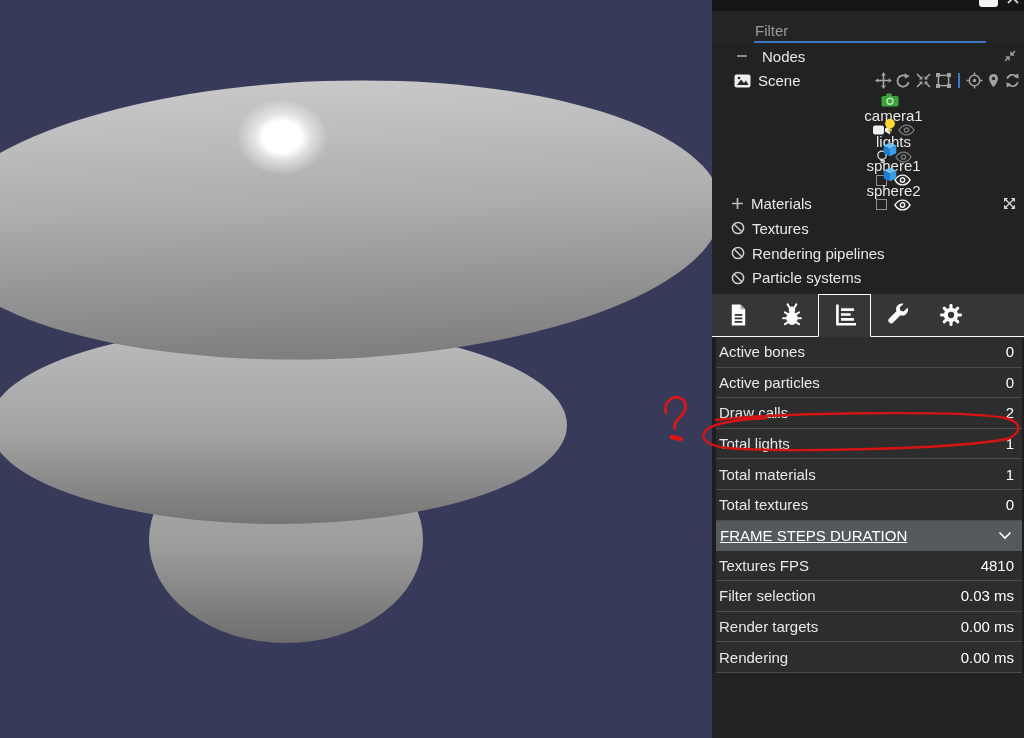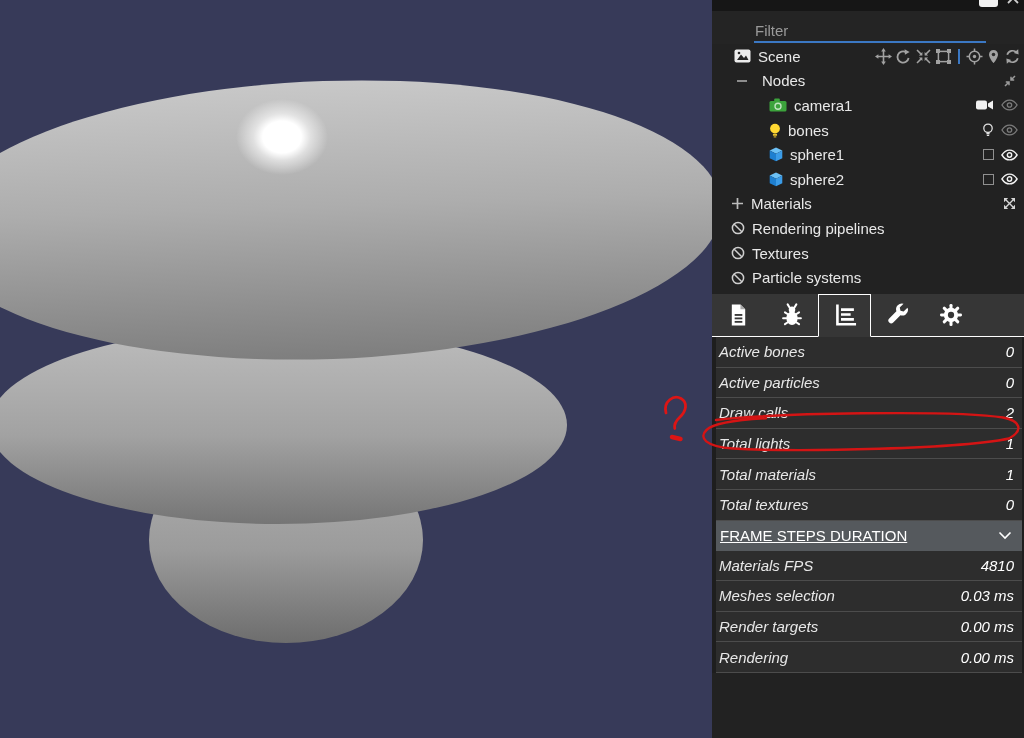--- a/index.html
+++ b/index.html
@@ -26,40 +26,40 @@
                   border-bottom:2px solid #3b78c4; color:#cccccc; font-size:15px;
                   font-family:"Liberation Sans", sans-serif; padding:2px 0 2px 1px; }
   .filter-input::placeholder { color:#9a9a9a; }
 
   .tree { background:#222; }
   .trow { height:24.6px; display:flex; align-items:center; }
   .trow .lbl { white-space:nowrap; }
   .spacer { flex:1; }
   .scene-row { padding:0 3px 0 22px; }
   .nodes-row { padding:0 8px 0 24px; }
-  .child-row { padding:0 6px 0 57px; }
+  .child-row { padding:0 6px 0 57px;flex-direction:column; }
   .section-row { padding:0 8px 0 19px; }
   .tico { display:flex; align-items:center; margin-right:7px; }
   .gizmos { display:flex; align-items:center; gap:3px; }
   .gsep { width:2px; height:15px; background:#3b78c4; margin:0 3px; }
   .ricons { display:flex; align-items:center; gap:7px; }
   .cb { width:11px; height:11px; border:1px solid #909090; }
   .dim { opacity:.45; }
 
   
   .tabbar { margin-top:4px; height:43px; background:#363636; display:flex; }
   .tab { width:53px; height:43px; display:flex; align-items:center; justify-content:center;
          border-bottom:1px solid #ffffff; }
   .tab.active { border:1px solid #ffffff; border-bottom:1px solid #363636; }
   .tabfill { flex:1; border-bottom:1px solid #ffffff; }
 
   
   .stats { background:#1e1e1e; padding:0 2px 0 4px; }
   .srow { height:30.6px; background:#2d2d2d; border-bottom:1px solid #4c4c4c;
-          display:flex; align-items:center; justify-content:space-between; padding:0 8px 0 3px;font-style:italic; }
+          display:flex; align-items:center; justify-content:space-between; padding:0 8px 0 3px; }
   .srow .val { color:#ffffff; }
   .ghead { height:30px; background:#55595d; display:flex; align-items:center;
            justify-content:space-between; padding:0 10px 0 4px; color:#ffffff;text-decoration:underline; }
 
   
   .annot { position:absolute; left:0; top:0; width:1024px; height:738px; pointer-events:none; z-index:50; }
 </style>
 </head>
 <body>
 
@@ -107,20 +107,37 @@
         <path d="M2 2 L12 12 M12 2 L2 12" stroke="#cfcfcf" stroke-width="1.8"></path>
       </svg>
     </div>
 
     <div class="filter-row">
       <input class="filter-input" type="text" placeholder="Filter" style="">
     </div>
 
     <div class="tree">
 
+      <div class="trow nodes-row">
+        <span class="tico">
+          <svg width="12" height="12" viewBox="0 0 12 12">
+              <path d="M1 6 H11" stroke="#9a9a9a" stroke-width="1.8"></path>
+            </svg>
+        </span>
+        <span style="width:7px"></span>
+        <span class="lbl">Nodes</span>
+        <span class="spacer"></span>
+        <svg width="12" height="12" viewBox="0 0 12 12">
+            <g stroke="#9a9a9a" stroke-width="1.5" fill="none">
+              <path d="M11 1 L7 5 M7 1.8 V5 H10.2"></path>
+              <path d="M1 11 L5 7 M5 10.2 V7 H1.8"></path>
+            </g>
+          </svg>
+      </div>
+
       <div class="trow scene-row">
         <span class="tico">
           <svg width="17" height="14" viewBox="0 0 17 14">
               <rect x="0.5" y="0.5" width="16" height="13" rx="2" fill="#ededed"></rect>
               <polygon points="3,11 7,5.5 10,9 12,6.5 14.5,11" fill="#262626"></polygon>
               <circle cx="5" cy="4" r="1.3" fill="#262626"></circle>
             </svg>
         </span>
         <span class="lbl">Scene</span>
         <span class="spacer"></span>
@@ -174,37 +191,20 @@
             </svg>
           <svg width="17" height="17" viewBox="0 0 17 17">
               <path d="M3.2 6.8 A5.7 5.7 0 0 1 12.8 4.6" stroke="#a2a2a2" stroke-width="1.7" fill="none"></path>
               <polygon points="14.2,1.2 14.6,6.4 9.8,4.9" fill="#a2a2a2"></polygon>
               <path d="M13.8 10.2 A5.7 5.7 0 0 1 4.2 12.4" stroke="#a2a2a2" stroke-width="1.7" fill="none"></path>
               <polygon points="2.8,15.8 2.4,10.6 7.2,12.1" fill="#a2a2a2"></polygon>
             </svg>
         </span>
       </div>
 
-      <div class="trow nodes-row">
-        <span class="tico">
-          <svg width="12" height="12" viewBox="0 0 12 12">
-              <path d="M1 6 H11" stroke="#9a9a9a" stroke-width="1.8"></path>
-            </svg>
-        </span>
-        <span style="width:7px"></span>
-        <span class="lbl">Nodes</span>
-        <span class="spacer"></span>
-        <svg width="12" height="12" viewBox="0 0 12 12">
-            <g stroke="#9a9a9a" stroke-width="1.5" fill="none">
-              <path d="M11 1 L7 5 M7 1.8 V5 H10.2"></path>
-              <path d="M1 11 L5 7 M5 10.2 V7 H1.8"></path>
-            </g>
-          </svg>
-      </div>
-
       <div class="trow child-row">
         <span class="tico">
           <svg width="18" height="14" viewBox="0 0 18 14">
               <rect x="0.5" y="3" width="17" height="10.5" rx="1.5" fill="#3ca33c"></rect>
               <rect x="5.2" y="0.5" width="5.6" height="3.5" rx="1" fill="#3ca33c"></rect>
               <circle cx="9" cy="8.2" r="3" fill="none" stroke="#bfe3bf" stroke-width="1.4"></circle>
             </svg>
         </span>
         <span class="lbl">camera1</span>
         <span class="spacer"></span>
@@ -221,21 +221,21 @@
       </div>
 
       <div class="trow child-row">
         <span class="tico">
           <svg width="12" height="15" viewBox="0 0 12 15">
               <circle cx="6" cy="5.6" r="4.9" fill="#ffd832"></circle>
               <rect x="3.9" y="10.8" width="4.2" height="2" rx="0.6" fill="#e8c12e"></rect>
               <rect x="4.6" y="13.2" width="2.8" height="1.3" rx="0.6" fill="#c9a629"></rect>
             </svg>
         </span>
-        <span class="lbl">bones</span>
+        <span class="lbl">lights</span>
         <span class="spacer"></span>
         <span class="ricons">
           <svg width="12" height="15" viewBox="0 0 12 15">
               <circle cx="6" cy="5.3" r="4.2" fill="none" stroke="#e0e0e0" stroke-width="1.3"></circle>
               <path d="M4.4 10.6 H7.6 M4.8 12.4 H7.2" stroke="#e0e0e0" stroke-width="1.2"></path>
             </svg>
           <svg class="dim" width="17" height="12" viewBox="0 0 18 12">
               <path d="M1 6 C3.5 2 7 0.8 9 0.8 C11 0.8 14.5 2 17 6 C14.5 10 11 11.2 9 11.2 C7 11.2 3.5 10 1 6 Z" fill="none" stroke="#e6e6e6" stroke-width="1.4"></path>
               <circle cx="9" cy="6" r="2.3" fill="none" stroke="#e6e6e6" stroke-width="1.4"></circle>
             </svg>
@@ -300,31 +300,31 @@
           </svg>
       </div>
 
       <div class="trow section-row">
         <span class="tico">
           <svg width="14" height="14" viewBox="0 0 14 14">
               <circle cx="7" cy="7" r="5.6" fill="none" stroke="#cfcfcf" stroke-width="1.5"></circle>
               <path d="M3.2 3.2 L10.8 10.8" stroke="#cfcfcf" stroke-width="1.5"></path>
             </svg>
         </span>
-        <span class="lbl">Rendering pipelines</span>
+        <span class="lbl">Textures</span>
       </div>
 
       <div class="trow section-row">
         <span class="tico">
           <svg width="14" height="14" viewBox="0 0 14 14">
               <circle cx="7" cy="7" r="5.6" fill="none" stroke="#cfcfcf" stroke-width="1.5"></circle>
               <path d="M3.2 3.2 L10.8 10.8" stroke="#cfcfcf" stroke-width="1.5"></path>
             </svg>
         </span>
-        <span class="lbl">Textures</span>
+        <span class="lbl">Rendering pipelines</span>
       </div>
 
       <div class="trow section-row">
         <span class="tico">
           <svg width="14" height="14" viewBox="0 0 14 14">
               <circle cx="7" cy="7" r="5.6" fill="none" stroke="#cfcfcf" stroke-width="1.5"></circle>
               <path d="M3.2 3.2 L10.8 10.8" stroke="#cfcfcf" stroke-width="1.5"></path>
             </svg>
         </span>
         <span class="lbl">Particle systems</span>
@@ -407,25 +407,25 @@
       </div>
 
       <div class="ghead">
         <span>FRAME STEPS DURATION</span>
         <svg width="14" height="9" viewBox="0 0 14 9">
             <path d="M1.5 1.5 L7 7 L12.5 1.5" stroke="#ffffff" stroke-width="1.6" fill="none"></path>
           </svg>
       </div>
 
       <div class="srow">
-        <span>Materials FPS</span>
+        <span>Textures FPS</span>
         <span class="val">4810</span>
       </div>
       <div class="srow">
-        <span>Meshes selection</span>
+        <span>Filter selection</span>
         <span class="val">0.03 ms</span>
       </div>
       <div class="srow">
         <span>Render targets</span>
         <span class="val">0.00 ms</span>
       </div>
       <div class="srow">
         <span>Rendering</span>
         <span class="val">0.00 ms</span>
       </div>

